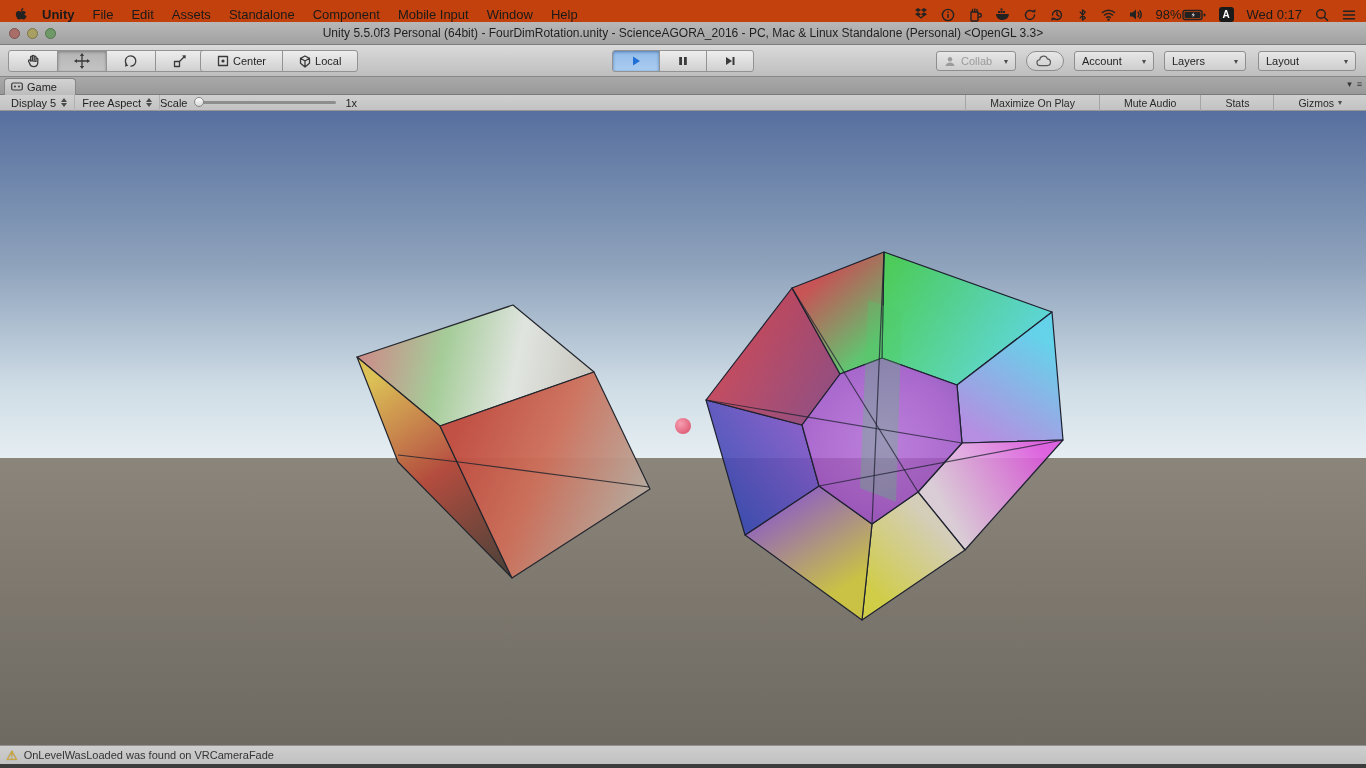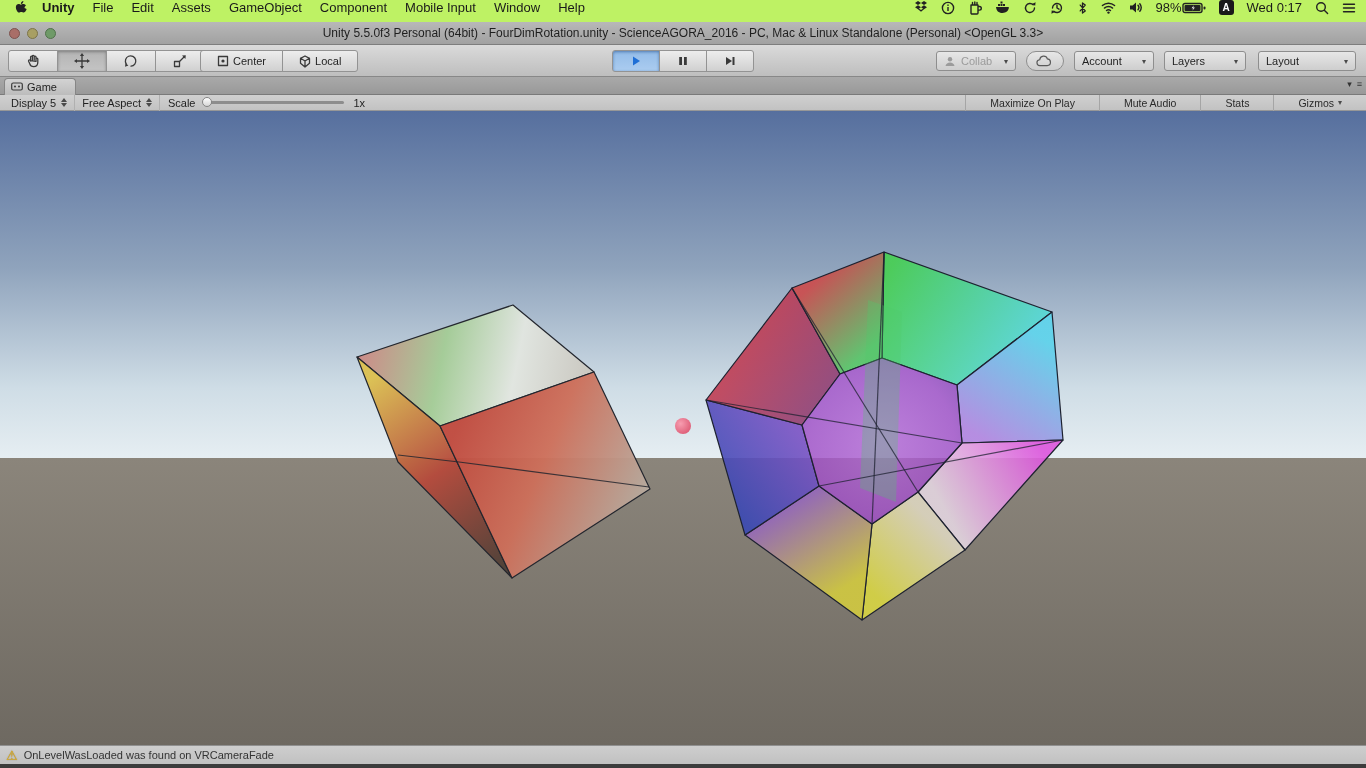--- a/index.html
+++ b/index.html
@@ -1,21 +1,21 @@
 <!DOCTYPE html>
 <html><head>
 <meta charset="utf-8">
 <style>
   html,body{margin:0;padding:0}
   body{width:1366px;height:768px;overflow:hidden;position:relative;background:#000;
        font-family:"Liberation Sans",sans-serif;-webkit-font-smoothing:antialiased}
   .abs{position:absolute;left:0;right:0}
 
   
-  .menubar{top:0;height:22px;background:#bef264;display:flex;align-items:flex-start;
+  .menubar{top:0;height:22px;background:#c2410c;display:flex;align-items:flex-end;
            padding:0 10px;box-sizing:border-box;font-size:13px;color:#1a1a1a;z-index:30}
   .apple{margin:0 6px 0 4px;display:flex;align-items:center}
   .mitem{padding:0 9px;white-space:nowrap}
   .appname{font-weight:bold}
   .mb-right{margin-left:auto;display:flex;align-items:center;gap:13px}
   .mb-right svg{display:block}
   .inputA{width:15px;height:15px;background:#1a1a1a;color:#fff;border-radius:3px;
           font-size:10px;font-weight:bold;display:flex;align-items:center;justify-content:center}
   .battwrap{display:flex;align-items:center;gap:0}
   .clock{white-space:nowrap}
@@ -65,21 +65,21 @@
 
   
   .gvbar{top:95px;height:16px;background:linear-gradient(#d0d0d0,#c2c2c2);
          border-bottom:1px solid #979797;box-sizing:border-box;display:flex;align-items:center;
          font-size:11px;color:#1f1f1f;padding-left:4px}
   .gv-dd{display:flex;align-items:center;padding:0 7px;height:16px;gap:5px;border-right:1px solid #b0b0b0}
   .updown{display:inline-flex;flex-direction:column;gap:1px}
   .updown i{display:block;width:0;height:0;border-left:3px solid transparent;border-right:3px solid transparent}
   .updown .up{border-bottom:4px solid #4a4a4a}
   .updown .down{border-top:4px solid #4a4a4a}
-  .scale-group{display:flex;align-items:center;margin-left:8px;gap:9px}
+  .scale-group{display:flex;align-items:center;margin-left:0;gap:9px}
   .track{width:140px;height:3px;background:#8d8d8d;border-radius:2px;position:relative}
   .knob{position:absolute;left:-2px;top:-4px;width:10px;height:10px;border-radius:50%;
         background:linear-gradient(#fefefe,#d6d6d6);border:1px solid #858585;box-sizing:border-box}
   .gv-right{margin-left:auto;display:flex;height:16px;align-items:stretch}
   .gv-btn{display:flex;align-items:center;padding:0 24px;border-left:1px solid #a5a5a5;
           font-size:10.5px;gap:4px;color:#2a2a2a}
 
   
   .viewport{top:111px;height:634px;overflow:hidden}
   .viewport svg{display:block}
@@ -101,21 +101,21 @@
 <div class="abs menubar">
   <span class="apple">
     <svg width="13" height="15" viewBox="0 0 14 16">
         <path class="icf" d="M11.3 8.6c0-1.8 1.5-2.7 1.6-2.8-.9-1.3-2.2-1.4-2.7-1.5-1.1-.1-2.2.7-2.8.7-.6 0-1.5-.7-2.5-.7C3.6 4.3 2 5.4 2 7.6c0 1.3.3 2.7 1.1 3.9.6 1 1.3 2 2.3 2 .9 0 1.3-.6 2.5-.6s1.5.6 2.5.6 1.7-1 2.3-1.9c.7-1 .9-2 .9-2zM9.4 3.2c.5-.6.8-1.4.7-2.2-.7 0-1.5.5-2 1.1-.4.5-.8 1.3-.7 2.1.8.1 1.6-.4 2-1z"></path>
       </svg>
   </span>
   <span class="mitem appname">Unity</span>
   <span class="mitem">File</span>
   <span class="mitem">Edit</span>
   <span class="mitem">Assets</span>
-  <span class="mitem">GameObject</span>
+  <span class="mitem">Standalone</span>
   <span class="mitem">Component</span>
   <span class="mitem">Mobile Input</span>
   <span class="mitem">Window</span>
   <span class="mitem">Help</span>
 
   <span class="mb-right">
     <span>
       <svg width="14" height="13" viewBox="0 0 14 13">
           <path class="icf" d="M4 0l3 2-3 2-3-2zM10 0l3 2-3 2-3-2zM4 4.3l3 2-3 2-3-2zM10 4.3l3 2-3 2-3-2zM7 9l3-1.9v1.2L7 10.8 4 8.3V7.1z"></path>
         </svg>

